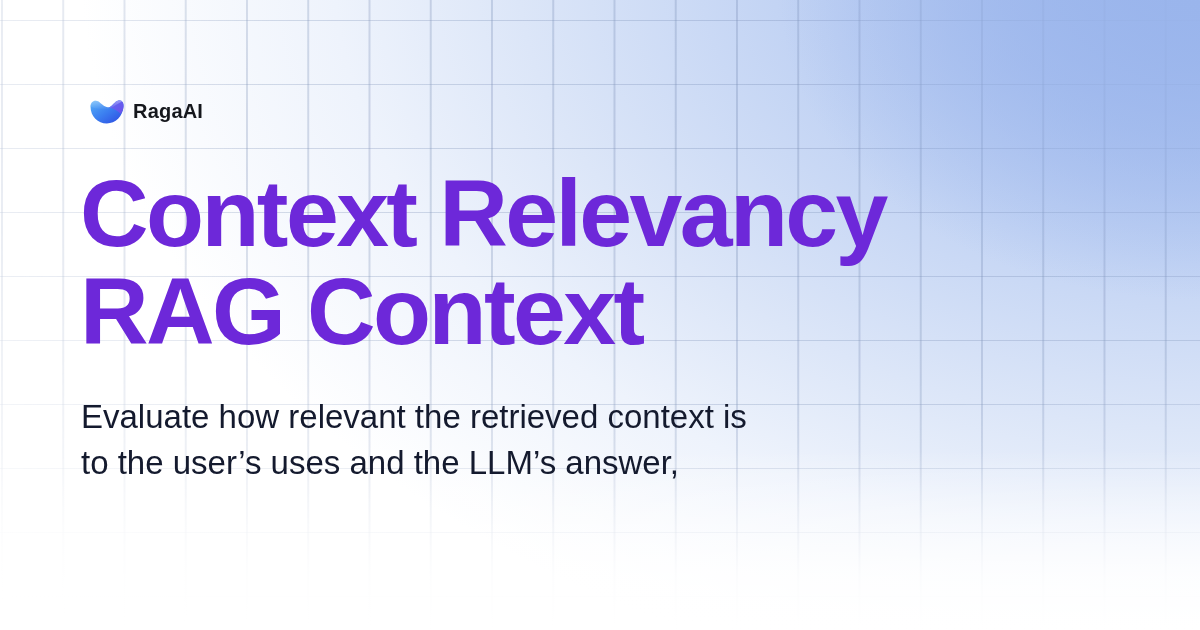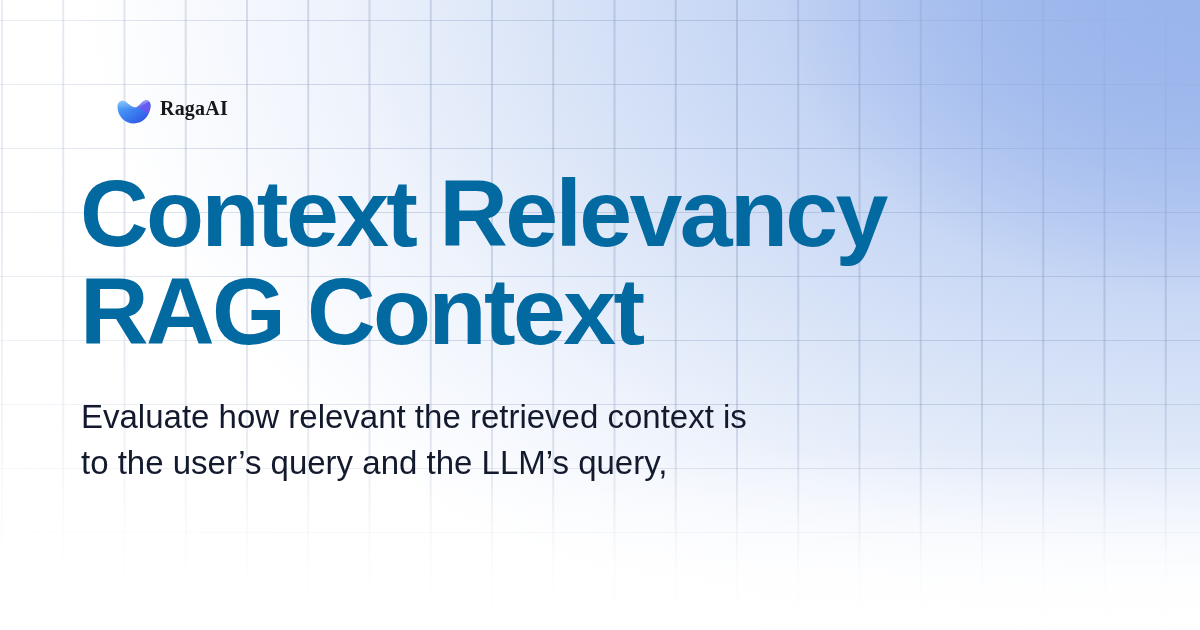--- a/index.html
+++ b/index.html
@@ -48,46 +48,46 @@
       left: 0; right: 0; bottom: 0;
       height: 180px;
       background: linear-gradient(to bottom, rgba(255,255,255,0) 0%, rgba(255,255,255,0.85) 70%, #ffffff 100%);
     }
     .content {
       position: absolute;
       inset: 0;
     }
     .brand {
       position: absolute;
-      left: 116px;
+      left: 89px;
       top: 97px;
       display: flex;
+      align-items: center;
       gap: 8px;
-      font-family: Liberation Serif, serif;
     }
     .brand-logo {
       width: 36px;
       height: 28px;
       display: block;
     }
     .brand-name {
       font-size: 20px;
       font-weight: 700;
       color: #15171c;
       letter-spacing: 0.2px;
     }
     .title {
       position: absolute;
       left: 80px;
       top: 164px;
       margin: 0;
       font-size: 95px;
       line-height: 98px;
       font-weight: 700;
-      color: #0369a1;
+      color: #6d28d9;
       letter-spacing: -2.6px;
     }
     .title span {
       display: block;
       white-space: nowrap;
     }
     .desc {
       position: absolute;
       left: 81px;
       top: 391px;
@@ -139,16 +139,16 @@
     <span class="brand-name">RagaAI</span>
   </div>
 
   <h1 class="title">
     <span>Context Relevancy</span>
     <span>RAG Context</span>
   </h1>
 
   <p class="desc">
     <span>Evaluate how relevant the retrieved context is</span>
-    <span>to the user’s query and the LLM’s query,</span>
+    <span>to the user’s uses and the LLM’s answer,</span>
   </p>
 
 </div>
 
 </body></html>

